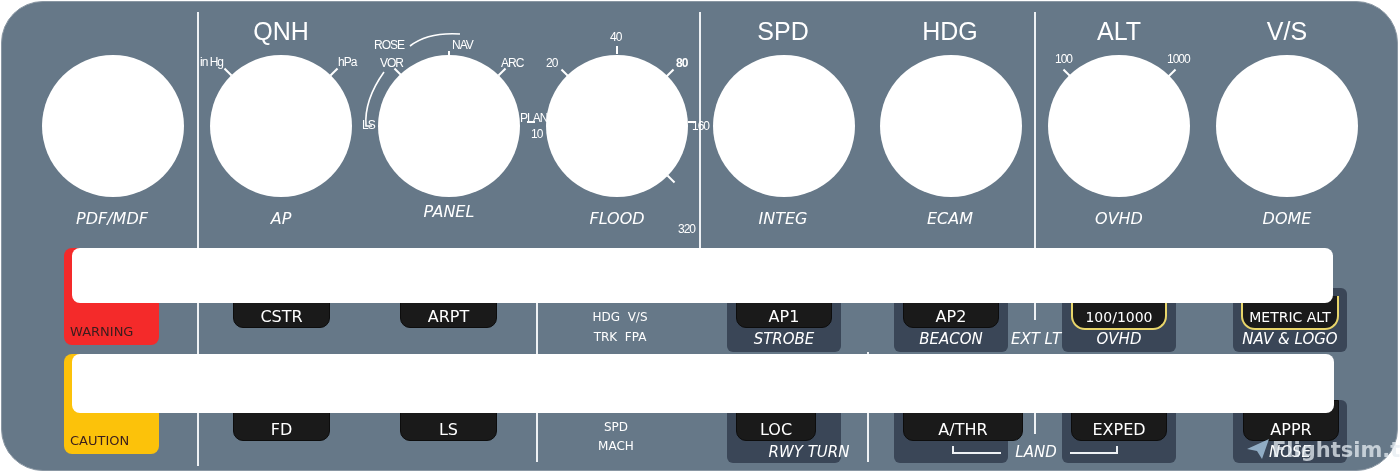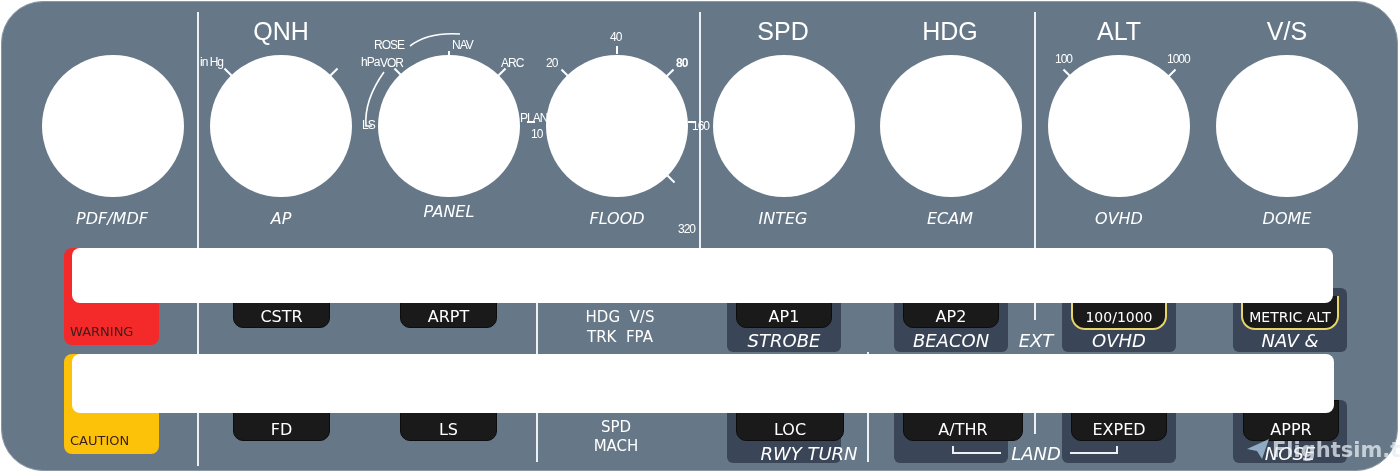--- a/index.html
+++ b/index.html
@@ -17,22 +17,22 @@
   .tick { position:absolute; background:#ffffff; width:2px; height:10px; transform-origin:center; }
   .display { position:absolute; background:#ffffff; border-radius:8px; }
   .warn { position:absolute; border-radius:8px; }
   .warn span { position:absolute; left:6px; bottom:6px; font-size:13px; color:#3a1d1d; font-family:"DejaVu Sans", sans-serif; }
   .keybox { position:absolute; background:#3a4657; border-radius:6px; }
   .key {
     position:absolute; background:#1a1a1a; color:#ffffff; text-align:center; font-size:16px;
     border-radius:0 0 10px 10px; font-family:"DejaVu Sans", sans-serif; border:1px solid #0d0d0d; box-sizing:border-box;
   }
   .key.ringed { border:2px solid #e8d56a; border-top:none; border-radius:0 0 14px 14px; }
-  .key-sub { position:absolute; color:#ffffff; font-size:18px; font-style:italic; text-align:center; font-family:"DejaVu Sans", sans-serif; }
-  .small-text { position:absolute; color:#ffffff; font-size:15px; text-align:center; font-family:"DejaVu Sans", sans-serif; line-height:20px; }
+  .key-sub { position:absolute; color:#ffffff; font-size:15px; font-style:italic; text-align:center; font-family:"DejaVu Sans", sans-serif; }
+  .small-text { position:absolute; color:#ffffff; font-size:12px; text-align:center; font-family:"DejaVu Sans", sans-serif; line-height:20px; }
   .hbar { position:absolute; height:2px; background:#eef1f4; }
   .watermark { position:absolute; color:rgba(230,236,242,0.75); font-size:21px; font-weight:bold; font-family:"DejaVu Sans", sans-serif; }
 </style>
 </head>
 <body>
 
 <div class="panel"></div>
 
 <div class="vline" style="left:197px; top:12px; height:236px;"></div>
 <div class="vline" style="left:699px; top:12px; height:236px;"></div>
@@ -45,21 +45,21 @@
 <div class="vline" style="left:867px; top:412px; height:50px;"></div>
 <div class="vline" style="left:1034px; top:300px; height:20px;"></div>
 <div class="vline" style="left:1034px; top:412px; height:22px;"></div>
 
 <div class="knob" style="left:42px; top:55px;"></div>
 <div class="sublabel" style="left:42px; top:209px;">PDF/MDF</div>
 
 <div class="title" style="left:211px; top:17px;">QNH</div>
 <div class="knob" style="left:210px; top:55px;"></div>
 <div class="tick-label" style="left:200px; top:55px;">in Hg</div>
-<div class="tick-label" style="left:338px; top:55px;margin-left:23px;">hPa</div>
+<div class="tick-label" style="left:338px; top:55px;">hPa</div>
 <div class="tick" style="left:227px; top:67px; transform:rotate(-45deg);"></div>
 <div class="tick" style="left:333px; top:67px; transform:rotate(45deg);"></div>
 <div class="sublabel" style="left:211px; top:209px;">AP</div>
 
 <div class="knob" style="left:378px; top:55px;"></div>
 <div class="tick-label" style="left:374px; top:38px;">ROSE</div>
 <div class="tick-label" style="left:438px; top:38px;margin-left:14px;">NAV</div>
 <div class="tick-label" style="left:380px; top:56px;">VOR</div>
 <div class="tick-label" style="left:501px; top:56px;">ARC</div>
 <div class="tick-label" style="left:362px; top:118px;">LS</div>
@@ -135,21 +135,21 @@
 <div class="key-sub" style="left:1008px; top:330px; width:56px;">EXT LT</div>
 <div class="key ringed" style="left:1071px; top:296px; width:96px; height:34px; line-height:42px; font-size:14px;">100/1000</div>
 <div class="key-sub" style="left:1062px; top:330px; width:114px;">OVHD</div>
 <div class="key ringed" style="left:1241px; top:296px; width:98px; height:34px; line-height:42px; font-size:14px;">METRIC ALT</div>
 <div class="key-sub" style="left:1233px; top:330px; width:114px;">NAV &amp; LOGO</div>
 
 <div class="key" style="left:233px; top:406px; width:97px; height:35px; line-height:46px;">FD</div>
 <div class="key" style="left:400px; top:406px; width:97px; height:35px; line-height:46px;">LS</div>
 <div class="small-text" style="left:556px; top:417px; width:120px;">SPD</div>
 <div class="small-text" style="left:556px; top:436px; width:120px;">MACH</div>
-<div class="key" style="left:736px; top:406px; width:108px; height:35px; line-height:46px;">LOC</div>
+<div class="key" style="left:736px; top:406px; width:80px; height:35px; line-height:46px;">LOC</div>
 <div class="key-sub" style="left:727px; top:443px; width:132px;margin-left:16px;">RWY TURN</div>
 <div class="key" style="left:903px; top:406px; width:120px; height:35px; line-height:46px;">A/THR</div>
 <div class="hbar" style="left:953px; top:452px; width:48px;"></div>
 <div class="vline" style="left:952px; top:446px; height:8px;"></div>
 <div class="key-sub" style="left:1008px; top:443px; width:56px;">LAND</div>
 <div class="key" style="left:1071px; top:406px; width:96px; height:35px; line-height:46px;">EXPED</div>
 <div class="hbar" style="left:1070px; top:452px; width:48px;"></div>
 <div class="vline" style="left:1116px; top:446px; height:8px;"></div>
 <div class="key" style="left:1243px; top:400px; width:96px; height:41px; line-height:58px;">APPR</div>
 <div class="key-sub" style="left:1233px; top:443px; width:114px;">NOSE</div>

